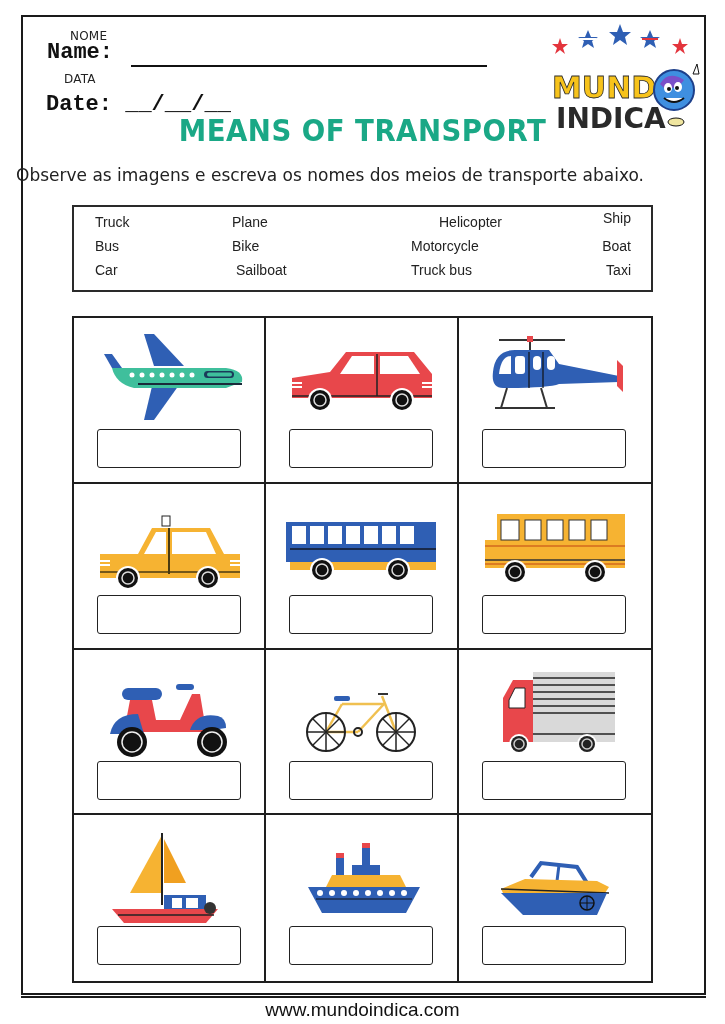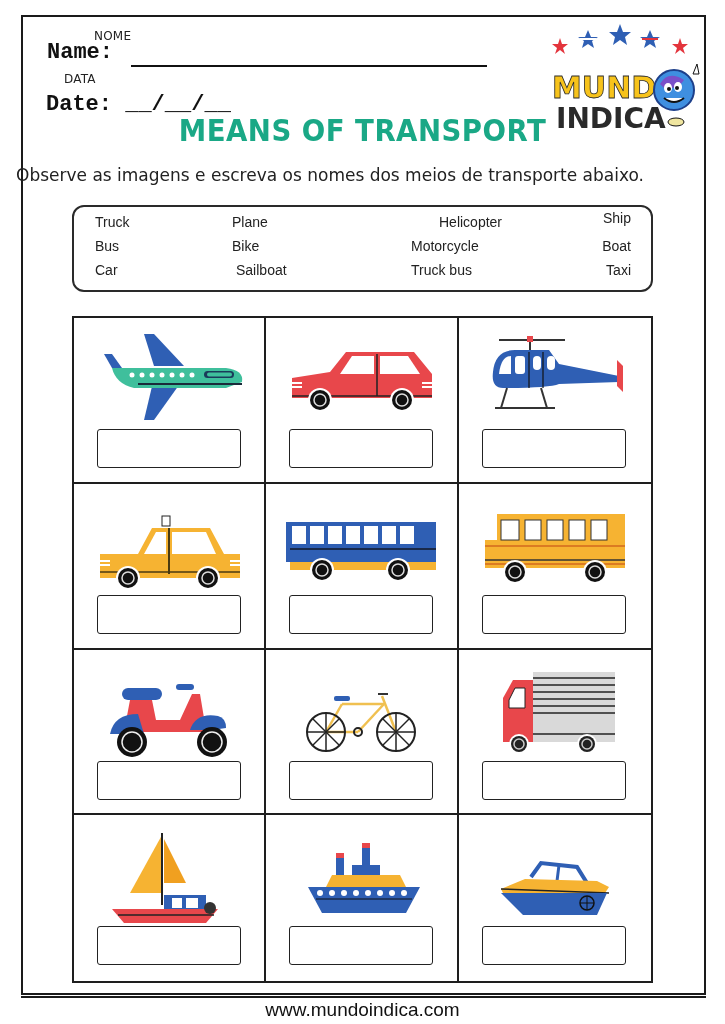--- a/index.html
+++ b/index.html
@@ -4,37 +4,37 @@
 <style>
   html, body { margin:0; padding:0; background:#ffffff; }
   body { width:725px; height:1024px; position:relative; overflow:hidden; font-family:"DejaVu Sans", sans-serif; color:#111; }
   .page-border { position:absolute; left:21px; top:15px; width:685px; height:980px; border:2px solid #1a1a1a; box-sizing:border-box; }
   .label-small { position:absolute; font-size:12px; color:#222; letter-spacing:0.2px; }
   .field-label { position:absolute; font-weight:bold; font-size:22px; color:#111; font-family:Liberation Mono, monospace; }
   .name-line { position:absolute; left:131px; top:65px; width:356px; border-bottom:2px solid #111; }
   .title { position:absolute; left:0; width:725px; top:113px; text-align:center; font-size:30px; font-weight:bold; color:#1aa886; letter-spacing:0.5px; font-family:"DejaVu Sans", sans-serif; transform:scaleX(0.92); }
   .instructions { position:absolute; left:0; width:660px; top:165px; text-align:center; font-size:17px; color:#222; }
   .logo { position:absolute; left:546px; top:24px; width:158px; height:110px; }
-  .wordbank { position:absolute; left:72px; top:205px; width:581px; height:87px; border:2px solid #2a2a2a; border-radius:12px; box-sizing:border-box; }
+  .wordbank { position:absolute; left:72px; top:205px; width:581px; height:87px; border:2px solid #2a2a2a; border-radius:0; box-sizing:border-box; }
   .wb-item { position:absolute; font-size:14px; color:#222; font-family:"Liberation Sans", sans-serif; }
   .grid { position:absolute; left:72px; top:316px; width:581px; height:667px; border:2px solid #1e1e1e; box-sizing:border-box; display:grid; grid-template-columns:1fr 1fr 1fr; grid-template-rows:1fr 1fr 1fr 1fr; }
   .cell { border-right:2px solid #1e1e1e; border-bottom:2px solid #1e1e1e; position:relative; }
   .cell.c3 { border-right:none; }
   .cell.r4 { border-bottom:none; }
   .pic { position:absolute; left:20px; top:8px; width:152px; height:100px; }
   .answer-box { position:absolute; left:23px; top:111px; width:144px; height:39px; border:1.5px solid #222; border-radius:3px; box-sizing:border-box; background:#fff; }
   .footer-line { position:absolute; left:21px; top:996px; width:685px; border-top:2px solid #1a1a1a; }
   .footer { position:absolute; left:0; width:725px; top:999px; text-align:center; font-size:19px; color:#111; font-family:"Liberation Sans", sans-serif; }
 </style>
 </head>
 <body>
 
 <div class="page-border"></div>
 
-<div class="label-small" style="left:70px;top:29px;margin-left:24px;">NOME</div>
+<div class="label-small" style="left:70px;top:29px;">NOME</div>
 <div class="field-label" style="left:47px;top:40px;">Name:</div>
 <div class="name-line"></div>
 <div class="label-small" style="left:64px;top:72px;">DATA</div>
 <div class="field-label" style="left:46px;top:92px;">Date: __/__/__</div>
 
 <div class="logo">
   <svg width="158" height="110" viewBox="0 0 158 110">
     <g>
       <polygon points="14,14 16,20 22,20 17,24 19,30 14,26 9,30 11,24 6,20 12,20" fill="#e3343c"></polygon>
       <polygon points="42,6 45,13 52,13 46,17 48,24 42,20 36,24 38,17 32,13 39,13" fill="#2f5fb4"></polygon>

